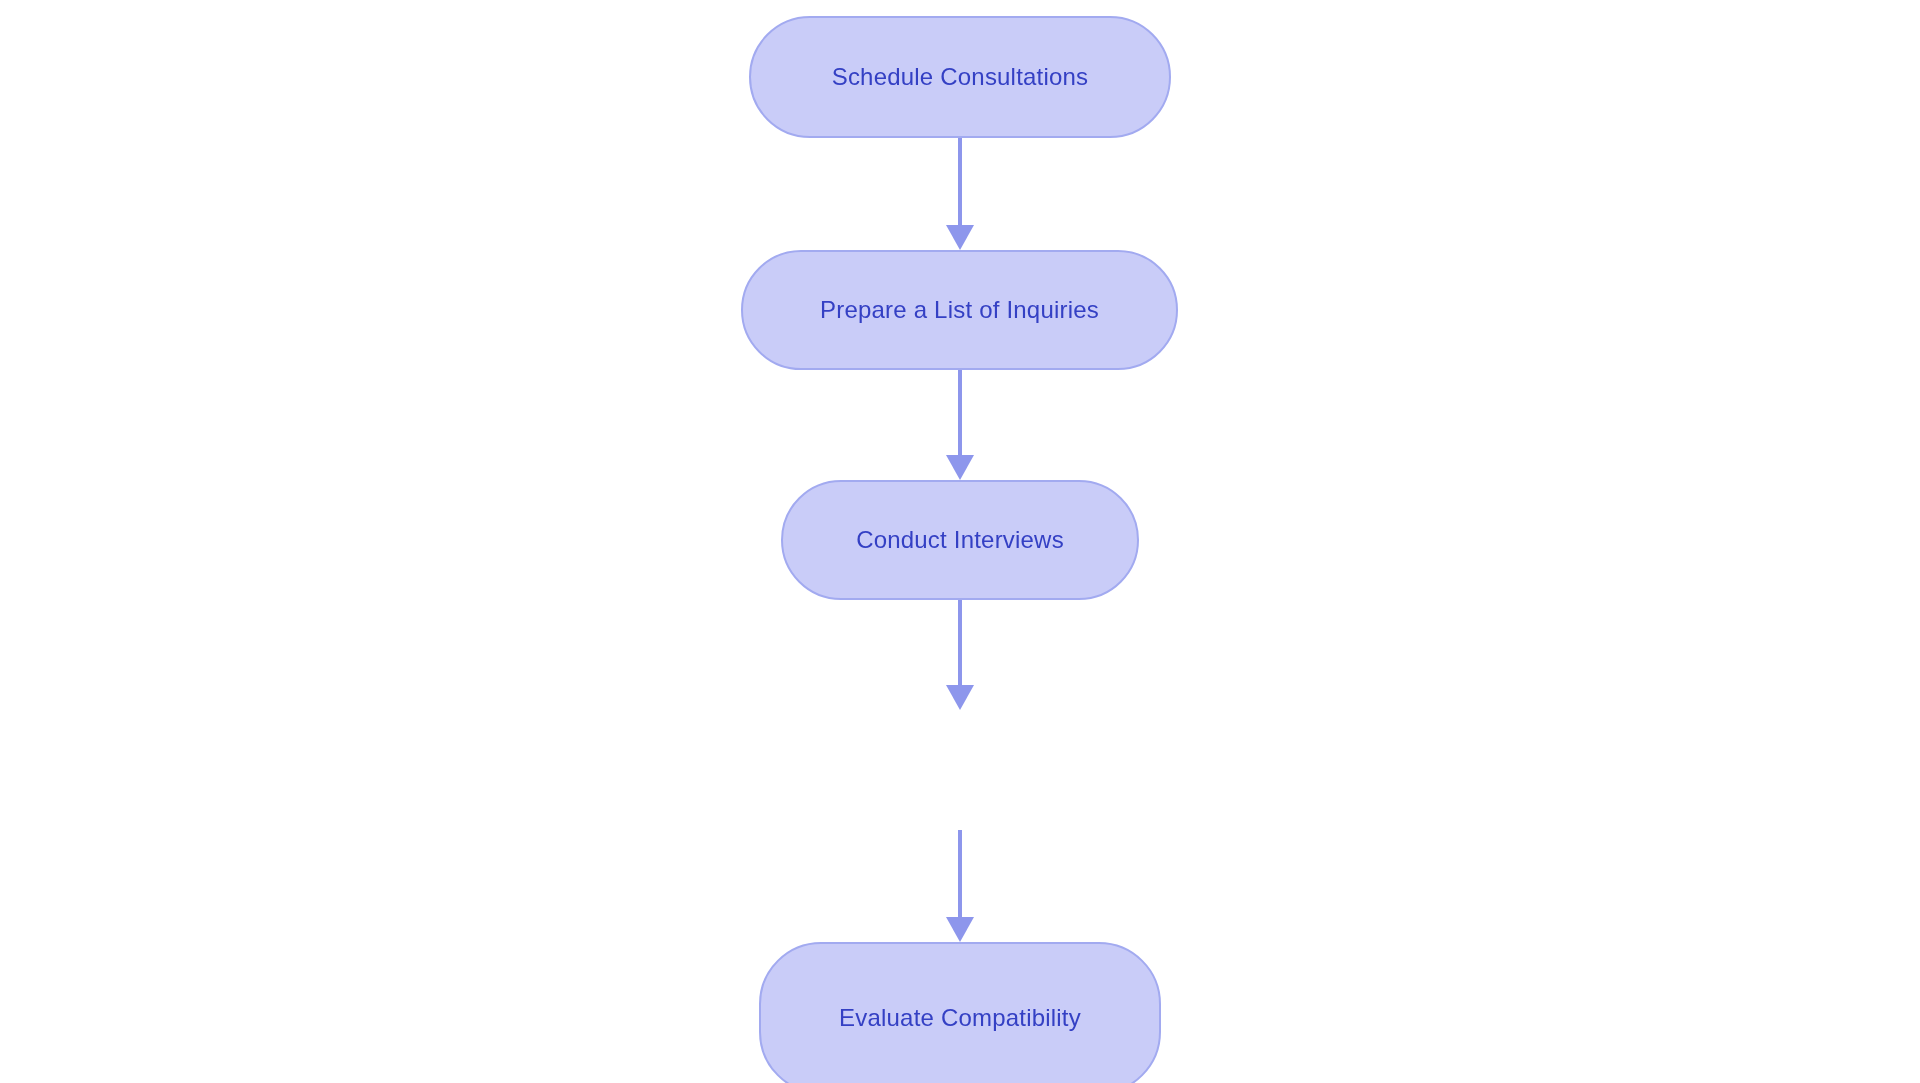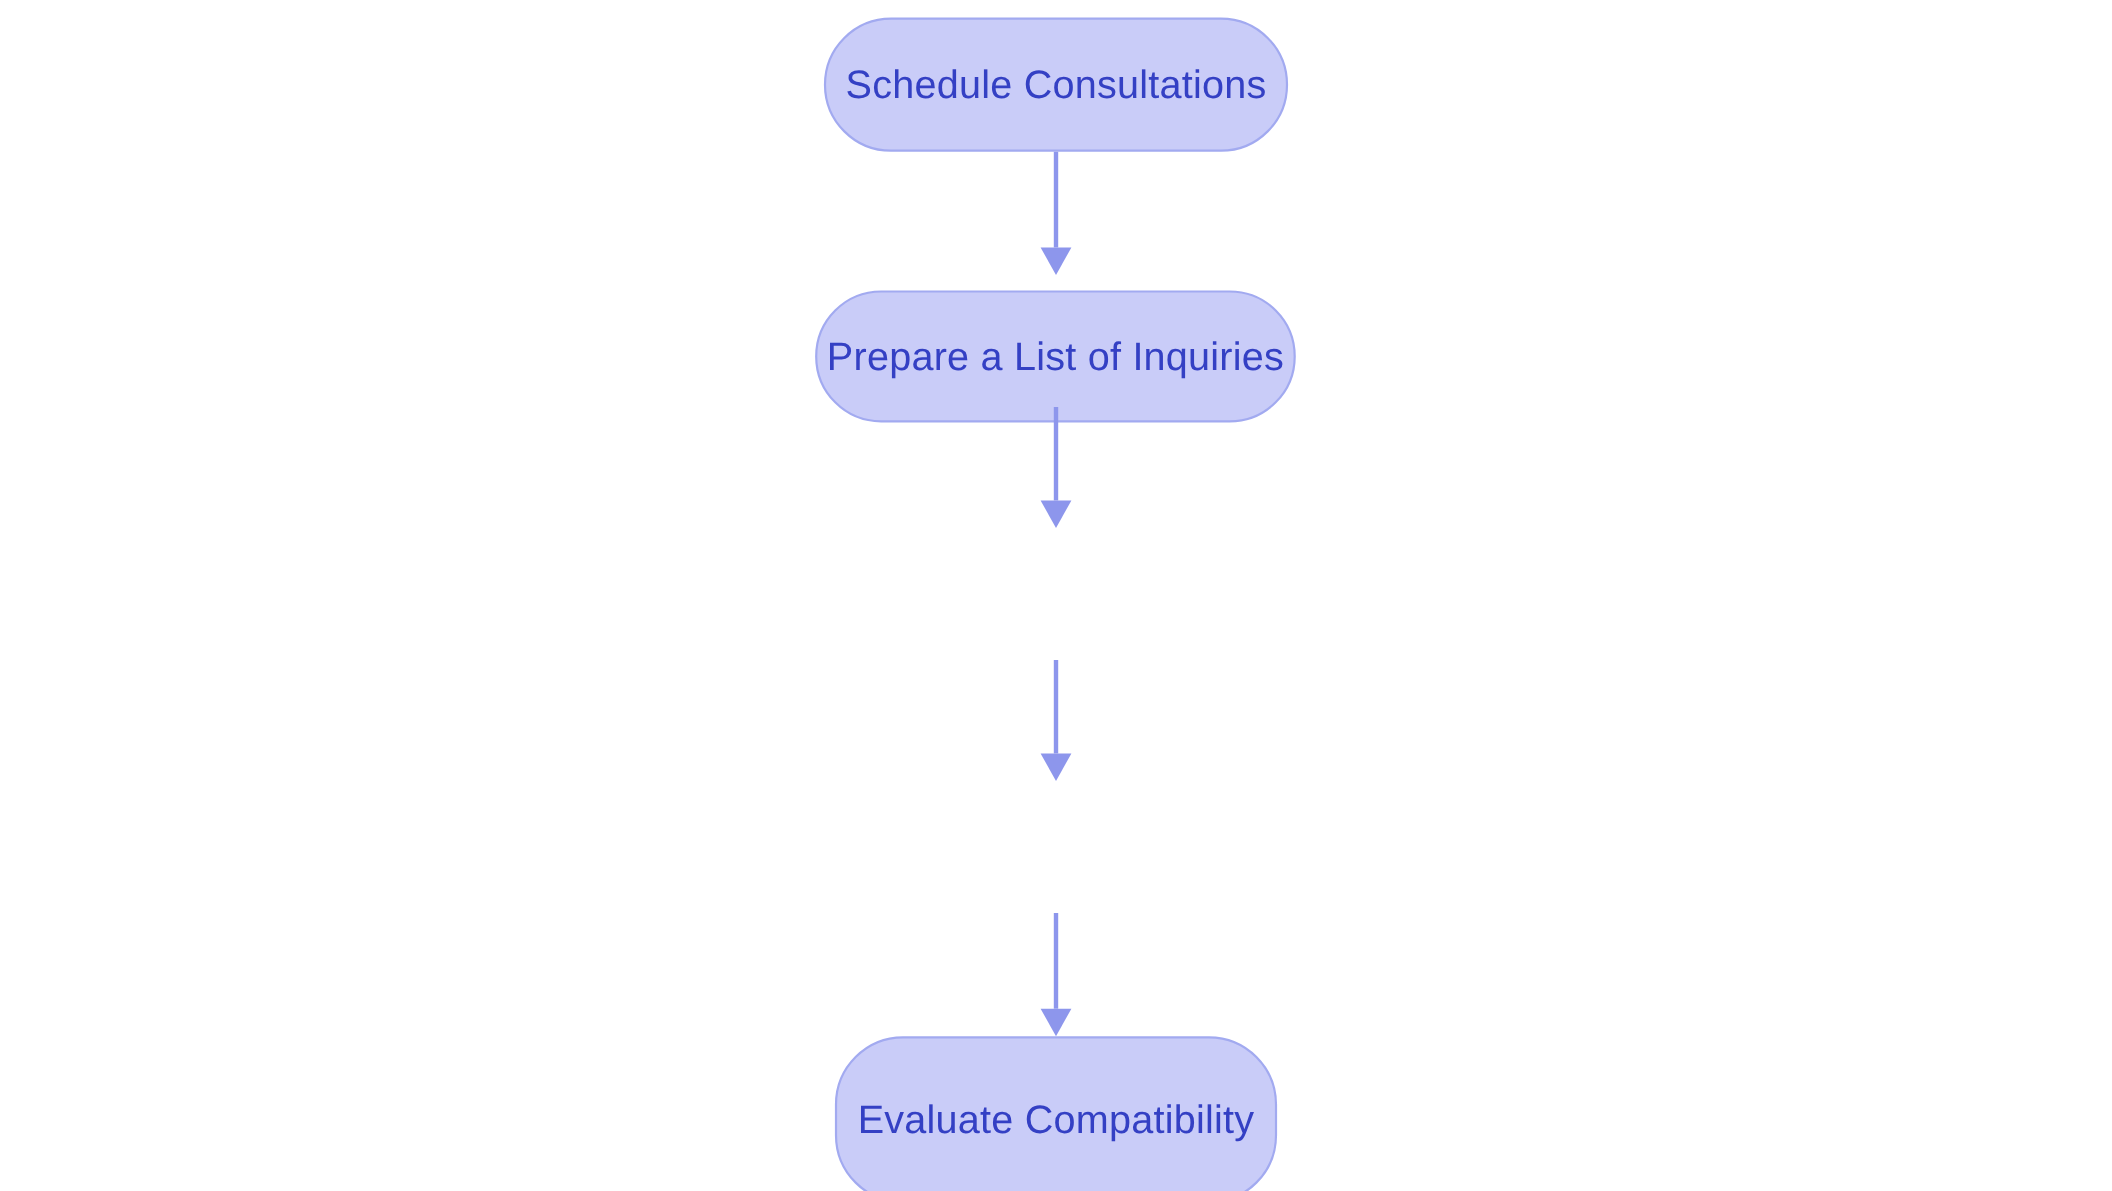--- a/index.html
+++ b/index.html
@@ -19,26 +19,26 @@
     position: absolute;
     box-sizing: border-box;
     background: #c9ccf8;
     border: 2px solid #a2aaf0;
     border-radius: 62px;
     display: flex;
     align-items: center;
     justify-content: center;
     text-align: center;
     color: #3440c4;
-    font-size: 36px;
+    font-size: 24px;
     line-height: 1.2;
     letter-spacing: 0.2px;
   }
   .node-1 { left: 749px; top: 16px;  width: 422px; height: 122px; }
-  .node-2 { left: 741px; top: 250px; width: 437px; height: 120px; margin-top: 14px; }
+  .node-2 { left: 741px; top: 250px; width: 437px; height: 120px; }
   .node-3 { left: 781px; top: 480px; width: 358px; height: 120px; }
   .node-4 { left: 771px; top: 710px; width: 378px; height: 120px; }
   .node-5 { left: 759px; top: 942px; width: 402px; height: 152px; }
 
   .connector {
     position: absolute;
     left: 946px;          
     width: 28px;
     display: flex;
     flex-direction: column;
@@ -78,20 +78,23 @@
 
   <div class="flow-node node-2">
     <span>Prepare a List of Inquiries</span>
   </div>
 
   <div class="connector conn-2">
     <div class="line"></div>
     <div class="head"></div>
   </div>
 
+  <div class="flow-node node-3">
+    <span>Conduct Interviews</span>
+  </div>
 
   <div class="connector conn-3">
     <div class="line"></div>
     <div class="head"></div>
   </div>
 
 
   <div class="connector conn-4">
     <div class="line"></div>
     <div class="head"></div>

